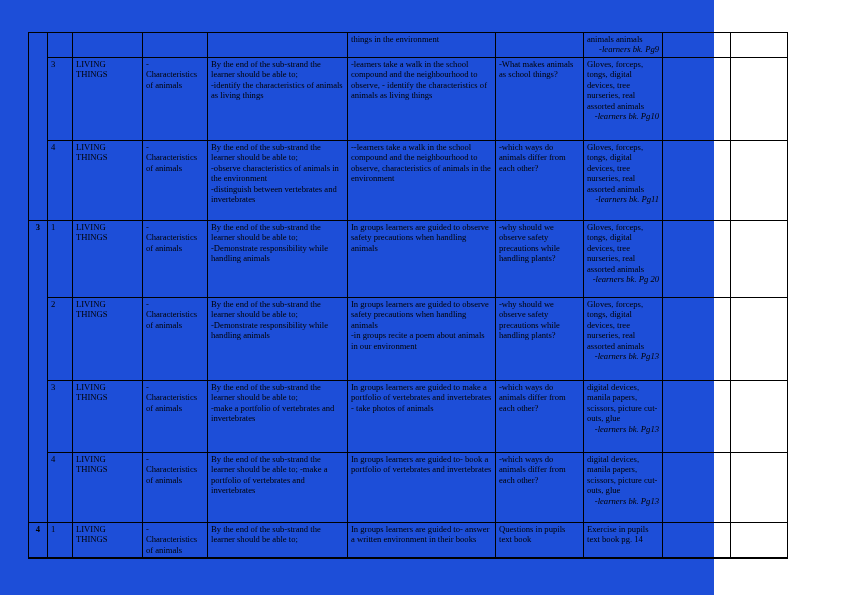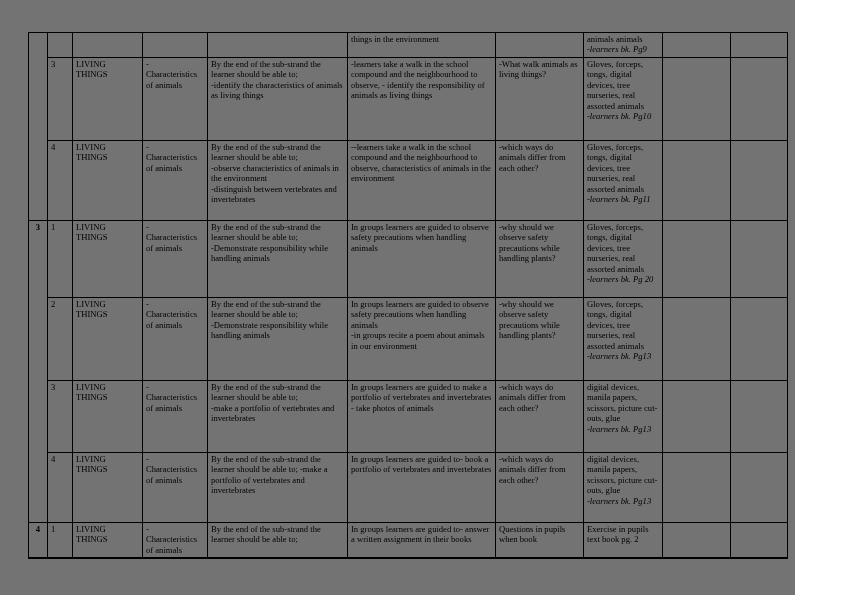--- a/index.html
+++ b/index.html
@@ -5,21 +5,21 @@
   html,body{margin:0;padding:0;}
   body{
     width:841px;height:595px;
     background:#ffffff;
     font-family:"Liberation Serif", serif;
     color:#000;
     position:relative;
     overflow:hidden;
   }
   .page{
-    position:absolute;left:0;top:0;width:795px;height:595px;background:#737373;
+    position:absolute;left:0;top:0;width:714px;height:595px;background:#1d4ed8;
   }
   table.scheme{
     position:absolute;
     left:28px;top:32px;
     width:759px;
     border-collapse:collapse;
     table-layout:fixed;
     border:1px solid #000;
     border-bottom:2px solid #000;
   }
@@ -45,21 +45,21 @@
   td.week{
     font-weight:bold;
     font-size:12px;
     text-align:center;
     padding-top:2px;
   }
   td.lesson{padding-left:4px;}
   td.pre{white-space:pre-line;}
   td.substrand{white-space:pre-line;overflow-wrap:break-word;word-break:break-word;}
   td.big{font-size:10.2px;line-height:1.25;}
-  .res-ref{font-style:italic;display:block;}
+  .res-ref{font-style:italic;display:block;text-align:right;}
   .res-main{display:inline;}
 
   tr.r1{height:22px;}
   tr.r2{height:83px;}
   tr.r3{height:80px;}
   tr.r4{height:77px;}
   tr.r5{height:83px;}
   tr.r6{height:72px;}
   tr.r7{height:70px;}
   tr.r8{height:36px;}
@@ -96,22 +96,22 @@
       <td></td>
     </tr>
 
     <tr class="r2">
       <td class="lesson">3</td>
       <td>LIVING THINGS</td>
       <td class="substrand">-
 Characteristics of animals</td>
       <td class="pre">By the end of the sub-strand the learner should be able to;
 -identify the characteristics of animals as living things</td>
-      <td class="pre">-learners take a walk in the school compound and the neighbourhood to observe, - identify the responsibility of animals as living things</td>
-      <td>-What walk animals as living things?</td>
+      <td class="pre">-learners take a walk in the school compound and the neighbourhood to observe, - identify the characteristics of animals as living things</td>
+      <td>-What makes animals as school things?</td>
       <td><span class="res-main">Gloves, forceps, tongs, digital devices, tree nurseries, real assorted animals</span><span class="res-ref">-learners bk. Pg10</span></td>
       <td></td>
       <td></td>
     </tr>
 
     <tr class="r3">
       <td class="lesson">4</td>
       <td>LIVING THINGS</td>
       <td class="substrand">-
 Characteristics of animals</td>
@@ -183,21 +183,21 @@
       <td></td>
     </tr>
 
     <tr class="r8">
       <td class="week">4</td>
       <td class="lesson">1</td>
       <td>LIVING THINGS</td>
       <td class="substrand">-
 Characteristics of animals</td>
       <td class="pre big">By the end of the sub-strand the learner should be able to;</td>
-      <td class="pre">In groups learners are guided to- answer a written assignment in their books</td>
-      <td>Questions in pupils when book</td>
-      <td><span class="res-main">Exercise in pupils text book pg. 2</span><span class="res-ref"></span></td>
+      <td class="pre">In groups learners are guided to- answer a written environment in their books</td>
+      <td>Questions in pupils text book</td>
+      <td><span class="res-main">Exercise in pupils text book pg. 14</span><span class="res-ref"></span></td>
       <td></td>
       <td></td>
     </tr>
   </tbody>
     </table>
 </div>
 
 </body></html>

